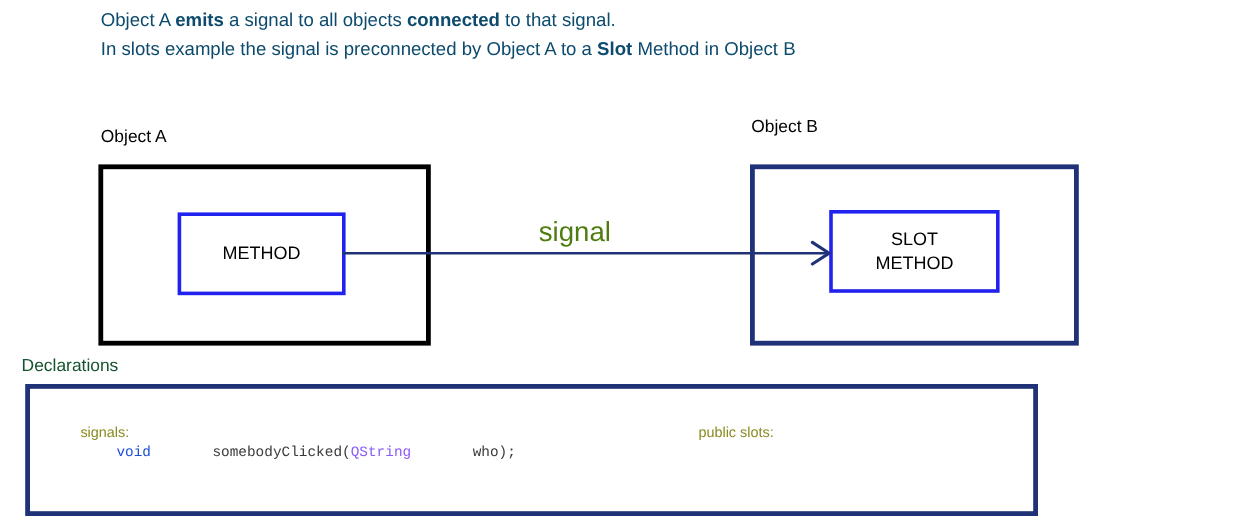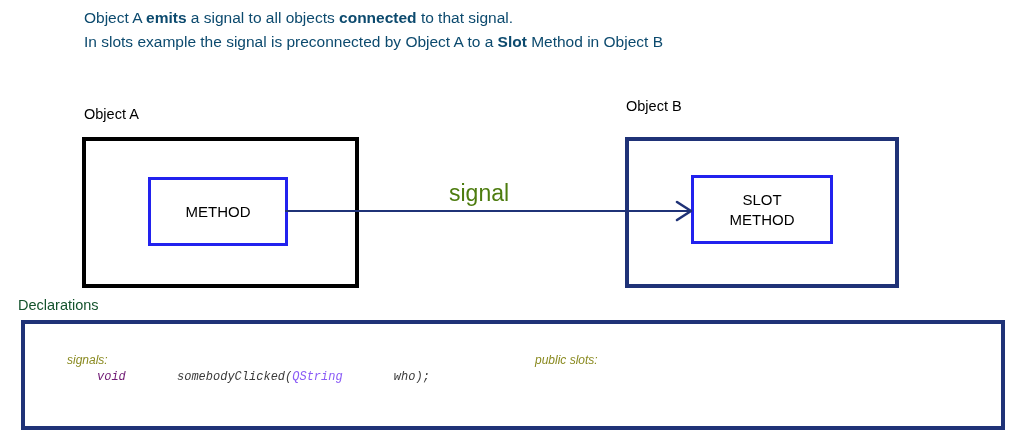--- a/index.html
+++ b/index.html
@@ -117,49 +117,48 @@
     top: 297px;
     font-size: 14.5px;
     line-height: 16px;
     color: #14532d;
     white-space: nowrap;
   }
   #box-declarations {
     position: absolute;
     left: 21px;
     top: 320px;
-    width: 984px;
+    width: 844px;
     height: 110px;
     box-sizing: border-box;
     border: 4px solid #1F3277;
     background: #ffffff;
-    font-style: italic;
   }
   .code-col {
     position: absolute;
     top: 28px;
     font-size: 11.5px;
     line-height: 17px;
     white-space: nowrap;
   }
   #code-col-left  { left: 42px; }
-  #code-col-right { left: 510px; }
+  #code-col-right { left: 557px; }
 
   .code-head {
     font-family: "Liberation Sans", sans-serif;
     font-size: 12px;
     color: #8A8A20;
   }
   .code-line {
     font-family: "Liberation Mono", monospace;
     font-size: 12px;
     padding-left: 30px;
     color: #3A3A3A;
   }
-  .kw   { color: #701a75; }
+  .kw   { color: #1d4ed8; }
   .type { color: #8b5cf6; }
   .pn   { color: #3A3A3A; padding-left: 44px; }
 </style>
 </head>
 <body>
 
 <div id="description">
   <span class="ln">
     <span>Object A </span><b>emits</b><span> a signal to all objects </span><b>connected</b><span> to that signal.</span>
   </span>

